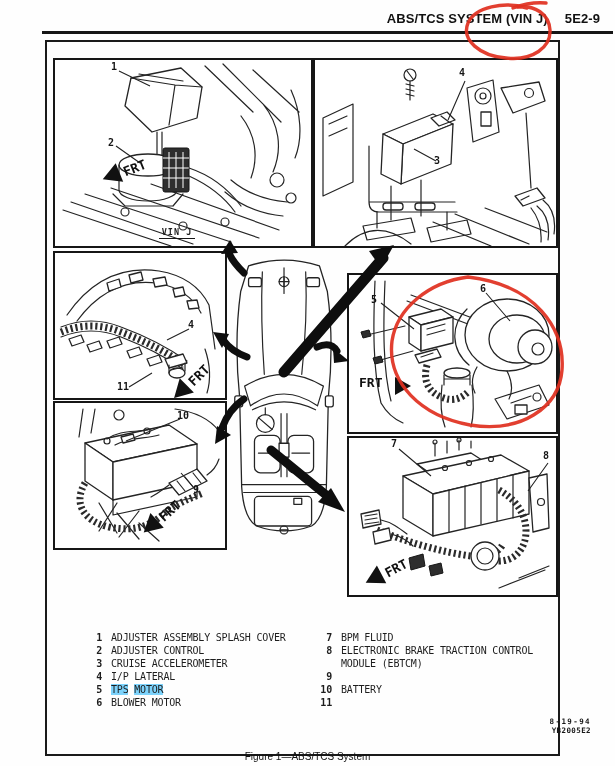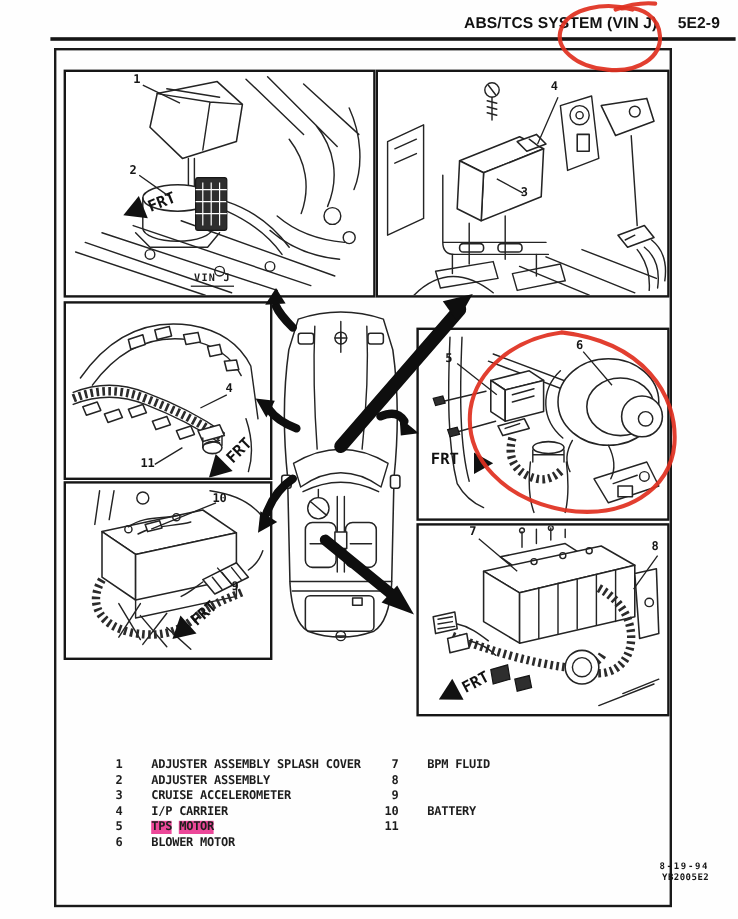--- a/index.html
+++ b/index.html
@@ -34,23 +34,23 @@
   .co{position:absolute;font-size:10px;font-weight:bold;color:#161616;line-height:10px;}
   
   .vin{position:absolute;left:159px;top:227px;width:36px;text-align:center;font-size:8.5px;
        font-weight:bold;border-bottom:1.2px solid #161616;padding-bottom:1px;letter-spacing:1px;}
   
   .legend-col{position:absolute;top:631px;font-size:10px;line-height:13px;letter-spacing:-.2px;}
   .lg-left{left:86px;width:230px;}
   .lg-right{left:316px;width:230px;}
   .lrow{display:flex;align-items:flex-start;}
   .lnum{width:16px;text-align:right;flex:0 0 16px;font-weight:bold;}
-  .llbl{margin-left:24px;font-weight:bold;}
+  .llbl{margin-left:9px;}
   .lg-right .llbl{max-width:202px;}
-  .hl{background:#ec4899;}
+  .hl{background:#7dd3fc;}
   
   .stamp{position:absolute;right:24px;top:717px;text-align:right;font-size:7.5px;font-weight:bold;
          line-height:9px;color:#161616;}
   .stamp .s1{letter-spacing:1.4px;}
   .stamp .s2{letter-spacing:.4px;margin-left:40px;}
   .caption{position:absolute;left:0;right:0;top:751px;text-align:center;
            font-family:"Liberation Sans", sans-serif;font-size:10px;color:#111;}
   
   .overlay{position:absolute;left:0;top:0;width:615px;height:766px;pointer-events:none;z-index:5;}
   .lead{stroke:#222;stroke-width:1.1;fill:none;}
@@ -277,64 +277,66 @@
   <div class="co" style="left:177px;top:411px">10</div>
   <div class="co" style="left:117px;top:382px">11</div>
 
   <div class="legend-col lg-left" id="lg-left">
       <div class="lrow">
         <span class="lnum">1</span>
         <span class="llbl">ADJUSTER ASSEMBLY SPLASH COVER</span>
       </div>
       <div class="lrow">
         <span class="lnum">2</span>
-        <span class="llbl">ADJUSTER ASSEMBLY</span>
+        <span class="llbl">ADJUSTER CONTROL</span>
       </div>
       <div class="lrow">
         <span class="lnum">3</span>
         <span class="llbl">CRUISE ACCELEROMETER</span>
       </div>
       <div class="lrow">
         <span class="lnum">4</span>
-        <span class="llbl">I/P CARRIER</span>
+        <span class="llbl">I/P LATERAL</span>
       </div>
       <div class="lrow">
         <span class="lnum">5</span>
         <span class="llbl"><span class="hl">TPS</span> <span class="hl">MOTOR</span></span>
       </div>
       <div class="lrow">
         <span class="lnum">6</span>
         <span class="llbl">BLOWER MOTOR</span>
       </div>
     </div>
   <div class="legend-col lg-right" id="lg-right">
       <div class="lrow">
         <span class="lnum">7</span>
         <span class="llbl">BPM FLUID</span>
       </div>
       <div class="lrow">
         <span class="lnum">8</span>
+        <span class="llbl">ELECTRONIC BRAKE TRACTION CONTROL MODULE (EBTCM)</span>
       </div>
       <div class="lrow">
         <span class="lnum">9</span>
       </div>
       <div class="lrow">
         <span class="lnum">10</span>
         <span class="llbl">BATTERY</span>
       </div>
       <div class="lrow">
         <span class="lnum">11</span>
       </div>
     </div>
 
   <div class="stamp">
     <div class="s1">8-19-94</div>
     <div class="s2">YB2005E2</div>
   </div>
 
+  <div class="caption">Figure 1—ABS/TCS System</div>
 
   <svg class="overlay" viewBox="0 0 615 766">
 
     <path class="lead" d="
       M119,71 L150,86 M116,146 L140,163
       M436,161 L414,149 M465,81 L448,120
       M189,329 L167,340 M129,387 L152,373
       M180,419 L126,441 M195,489 L181,473
       M381,303 L414,329 M486,293 L510,321
       M399,449 L431,476 M548,463 L528,491"></path>

